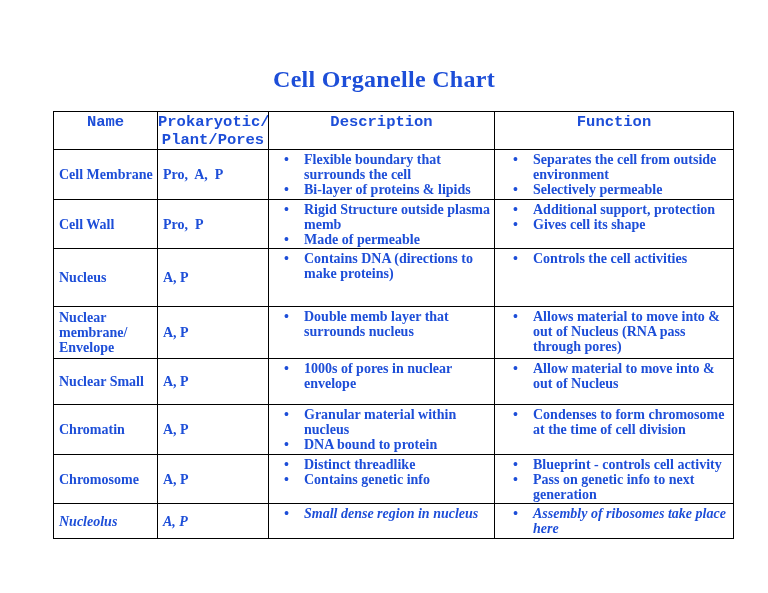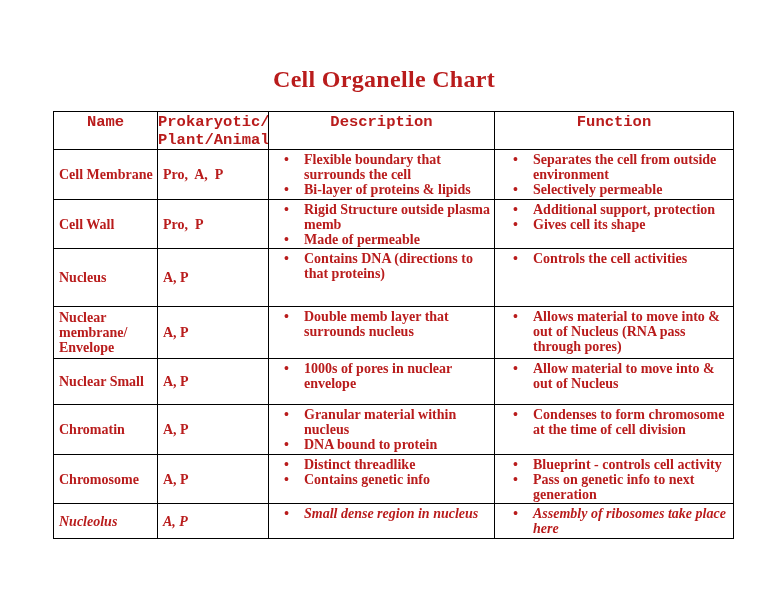--- a/index.html
+++ b/index.html
@@ -5,21 +5,21 @@
   html, body {
     margin: 0; padding: 0;
     width: 768px; height: 593px;
     background: #ffffff;
     overflow: hidden;
   }
   .page {
     position: relative;
     width: 768px; height: 593px;
     background: #ffffff;
-    color: #b91c1c;
+    color: #1d4ed8;
     font-family: "Liberation Serif", serif;
   }
   .title {
     position: absolute;
     top: 66px; left: 0;
     width: 100%;
     margin: 0;
     text-align: center;
     font-size: 24px;
     font-weight: bold;
@@ -87,21 +87,21 @@
       <col style="width:226px">
       <col style="width:239px">
     </colgroup>
     <thead>
       <tr id="header-row">
           <th>
             <div>Name</div>
           </th>
           <th>
             <div>Prokaryotic/</div>
-            <div>Plant/Animal</div>
+            <div>Plant/Pores</div>
           </th>
           <th>
             <div>Description</div>
           </th>
           <th>
             <div>Function</div>
           </th>
         </tr>
     </thead>
     <tbody id="table-body">
@@ -135,21 +135,21 @@
               <li><span class="bullet">•</span><span>Additional support, protection</span></li>
               <li><span class="bullet">•</span><span>Gives cell its shape</span></li>
             </ul>
           </td>
         </tr>
         <tr style="height: 58px;">
           <td class="name-cell">Nucleus</td>
           <td class="type-cell">A, P</td>
           <td class="desc-cell">
             <ul class="bullets">
-              <li><span class="bullet">•</span><span>Contains DNA (directions to that proteins)</span></li>
+              <li><span class="bullet">•</span><span>Contains DNA (directions to make proteins)</span></li>
             </ul>
           </td>
           <td class="func-cell">
             <ul class="bullets">
               <li><span class="bullet">•</span><span>Controls the cell activities</span></li>
             </ul>
           </td>
         </tr>
         <tr style="height: 52px;">
           <td class="name-cell">Nuclear membrane/ Envelope</td>

